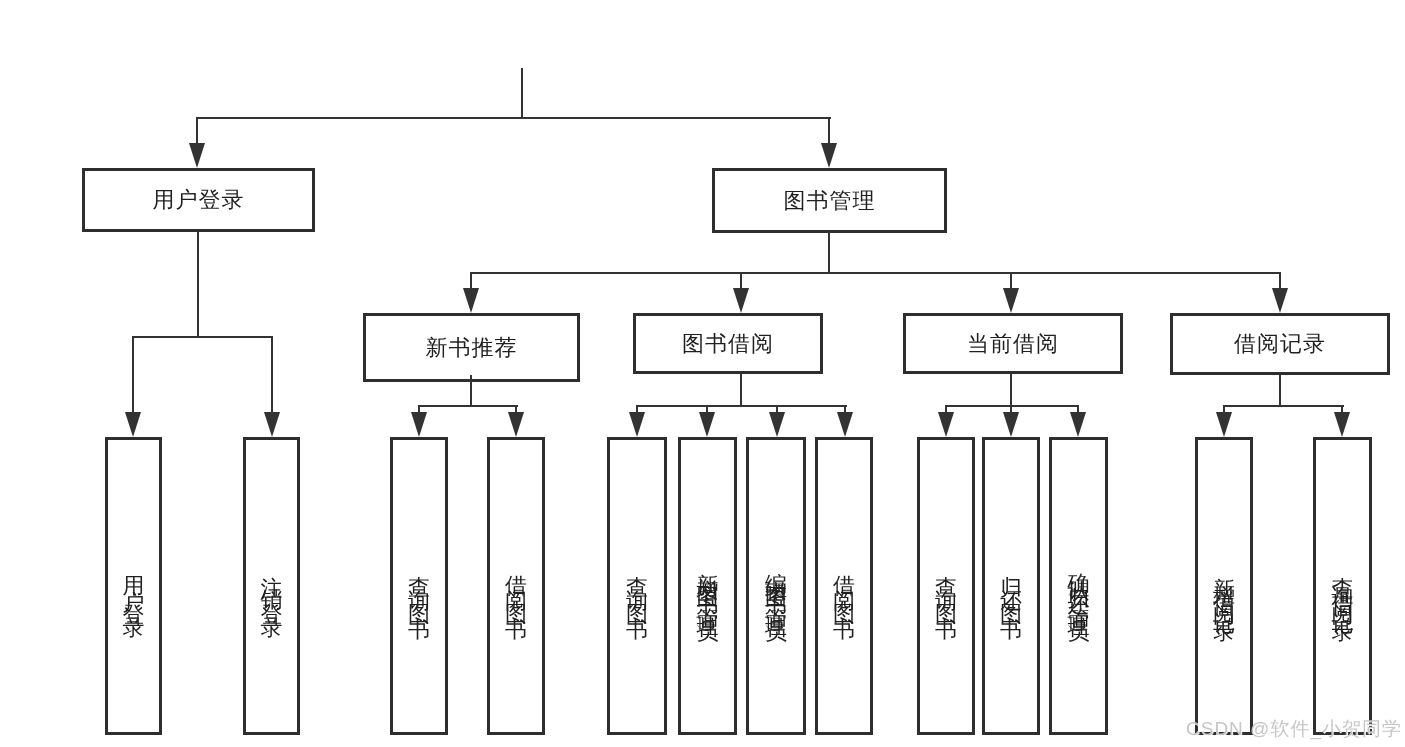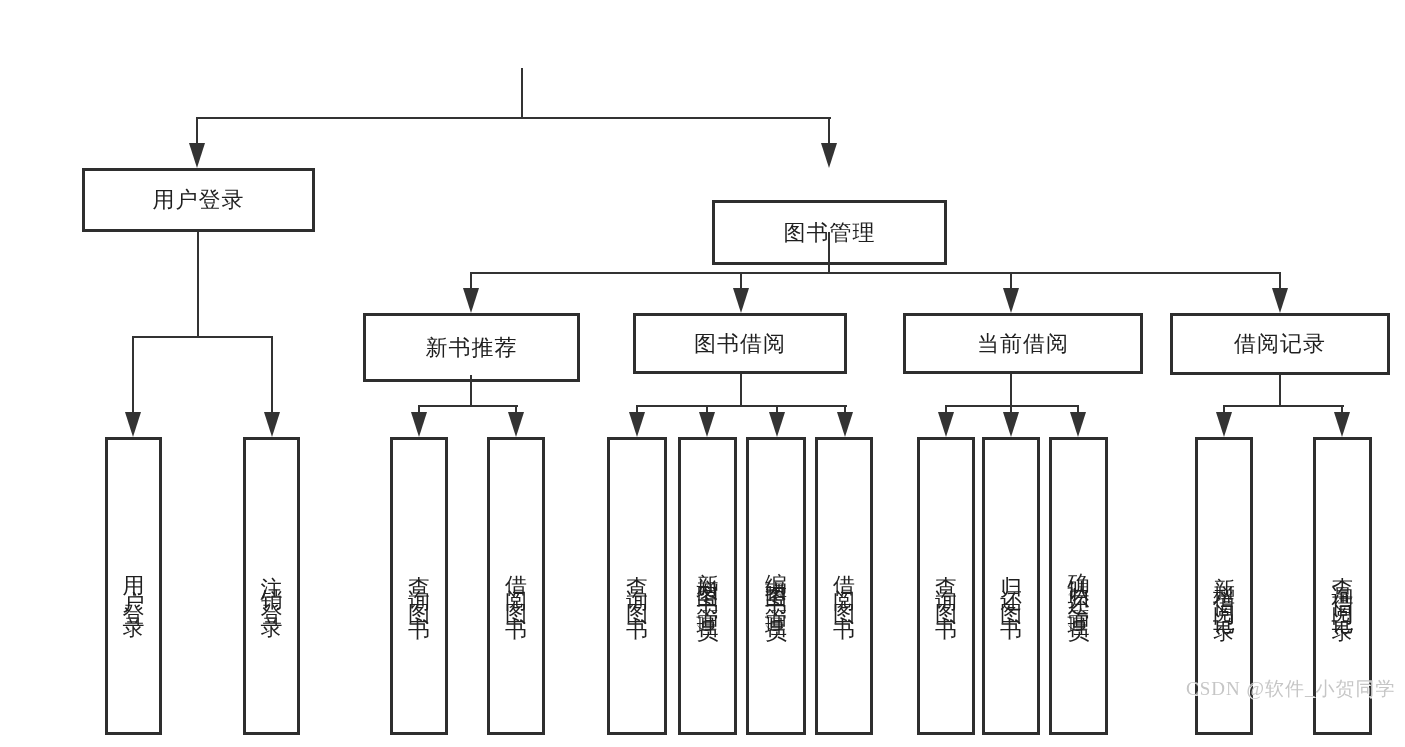--- a/index.html
+++ b/index.html
@@ -20,63 +20,62 @@
   .leaf-m{letter-spacing:9px;}
   .leaf-l{letter-spacing:7px;}
   .v{position:absolute;width:2px;background:#333333;}
   .h{position:absolute;height:2px;background:#333333;}
   .arrow{
     position:absolute;width:0;height:0;
     border-left:8px solid transparent;border-right:8px solid transparent;
     border-top:25px solid #333333;
   }
   .watermark{
-    position:absolute;left:1186px;top:676px;width:215px;
+    position:absolute;left:1186px;top:716px;width:215px;
     font-size:19px;color:#c6c6c6;letter-spacing:1px;white-space:nowrap;
     text-shadow:1px 1px 0 rgba(255,255,255,0.9);
-    font-family:Liberation Serif, serif;
   }
 </style>
 </head>
 <body>
 
 <div id="canvas">
 
 
   <div class="v" style="left:521px;top:68px;height:50px;"></div>
   <div class="h" style="left:196px;top:117px;width:635px;"></div>
   <div class="v" style="left:196px;top:117px;height:28px;"></div>
   <div class="arrow" style="left:189px;top:143px;"></div>
   <div class="v" style="left:828px;top:117px;height:28px;"></div>
   <div class="arrow" style="left:821px;top:143px;"></div>
 
   <div class="box" style="left:82px;top:168px;width:233px;height:64px;">用户登录</div>
-  <div class="box" style="left:712px;top:168px;width:235px;height:65px;margin-top:32px;">图书管理</div>
+  <div class="box" style="left:712px;top:168px;width:235px;height:65px;">图书管理</div>
 
   <div class="v" style="left:197px;top:232px;height:106px;"></div>
   <div class="h" style="left:132px;top:336px;width:141px;"></div>
   <div class="v" style="left:132px;top:336px;height:78px;"></div>
   <div class="arrow" style="left:125px;top:412px;"></div>
   <div class="v" style="left:271px;top:336px;height:78px;"></div>
   <div class="arrow" style="left:264px;top:412px;"></div>
 
   <div class="v" style="left:828px;top:232px;height:42px;"></div>
   <div class="h" style="left:470px;top:272px;width:811px;"></div>
   <div class="v" style="left:470px;top:272px;height:18px;"></div>
   <div class="arrow" style="left:463px;top:288px;"></div>
   <div class="v" style="left:740px;top:272px;height:18px;"></div>
   <div class="arrow" style="left:733px;top:288px;"></div>
   <div class="v" style="left:1010px;top:272px;height:18px;"></div>
   <div class="arrow" style="left:1003px;top:288px;"></div>
   <div class="v" style="left:1279px;top:272px;height:18px;"></div>
   <div class="arrow" style="left:1272px;top:288px;"></div>
 
   <div class="box" style="left:363px;top:313px;width:217px;height:69px;">新书推荐</div>
-  <div class="box" style="left:633px;top:313px;width:214px;height:61px;">图书借阅</div>
-  <div class="box" style="left:903px;top:313px;width:240px;height:61px;">当前借阅</div>
+  <div class="box" style="left:633px;top:313px;width:190px;height:61px;">图书借阅</div>
+  <div class="box" style="left:903px;top:313px;width:220px;height:61px;">当前借阅</div>
   <div class="box" style="left:1170px;top:313px;width:220px;height:62px;">借阅记录</div>
 
   <div class="v" style="left:470px;top:375px;height:32px;"></div>
   <div class="h" style="left:418px;top:405px;width:100px;"></div>
   <div class="v" style="left:418px;top:405px;height:9px;"></div>
   <div class="arrow" style="left:411px;top:412px;"></div>
   <div class="v" style="left:515px;top:405px;height:9px;"></div>
   <div class="arrow" style="left:508px;top:412px;"></div>
 
   <div class="v" style="left:740px;top:374px;height:33px;"></div>

